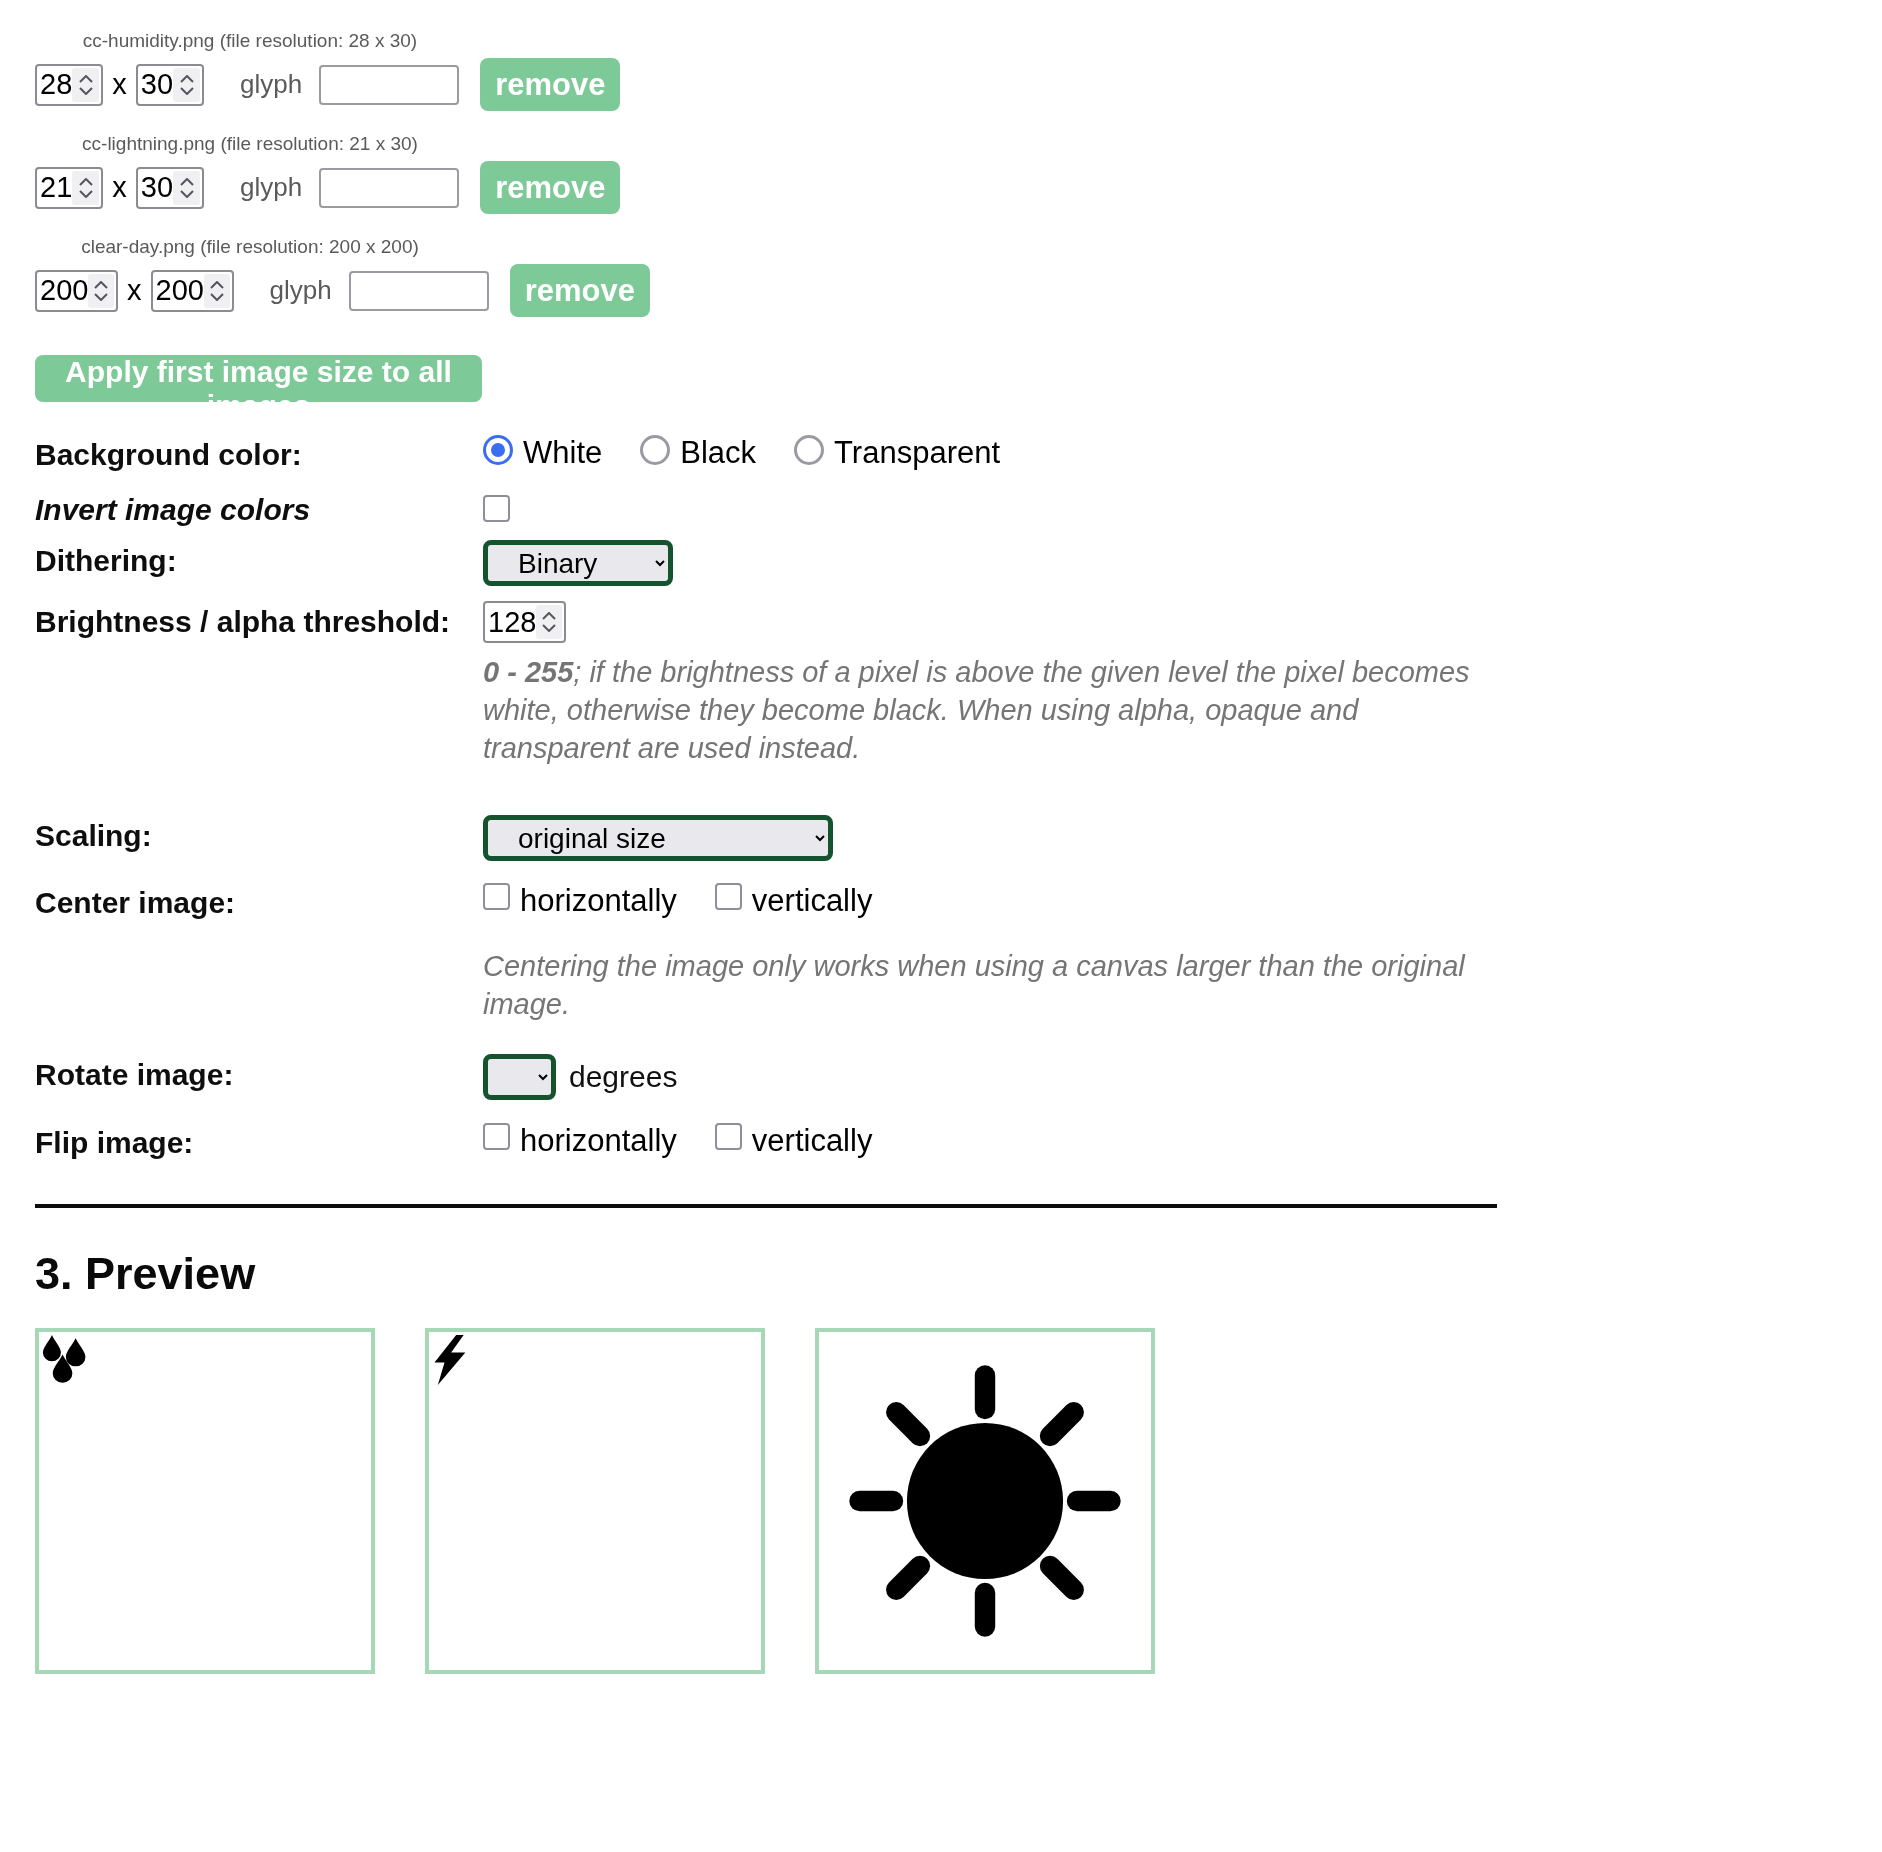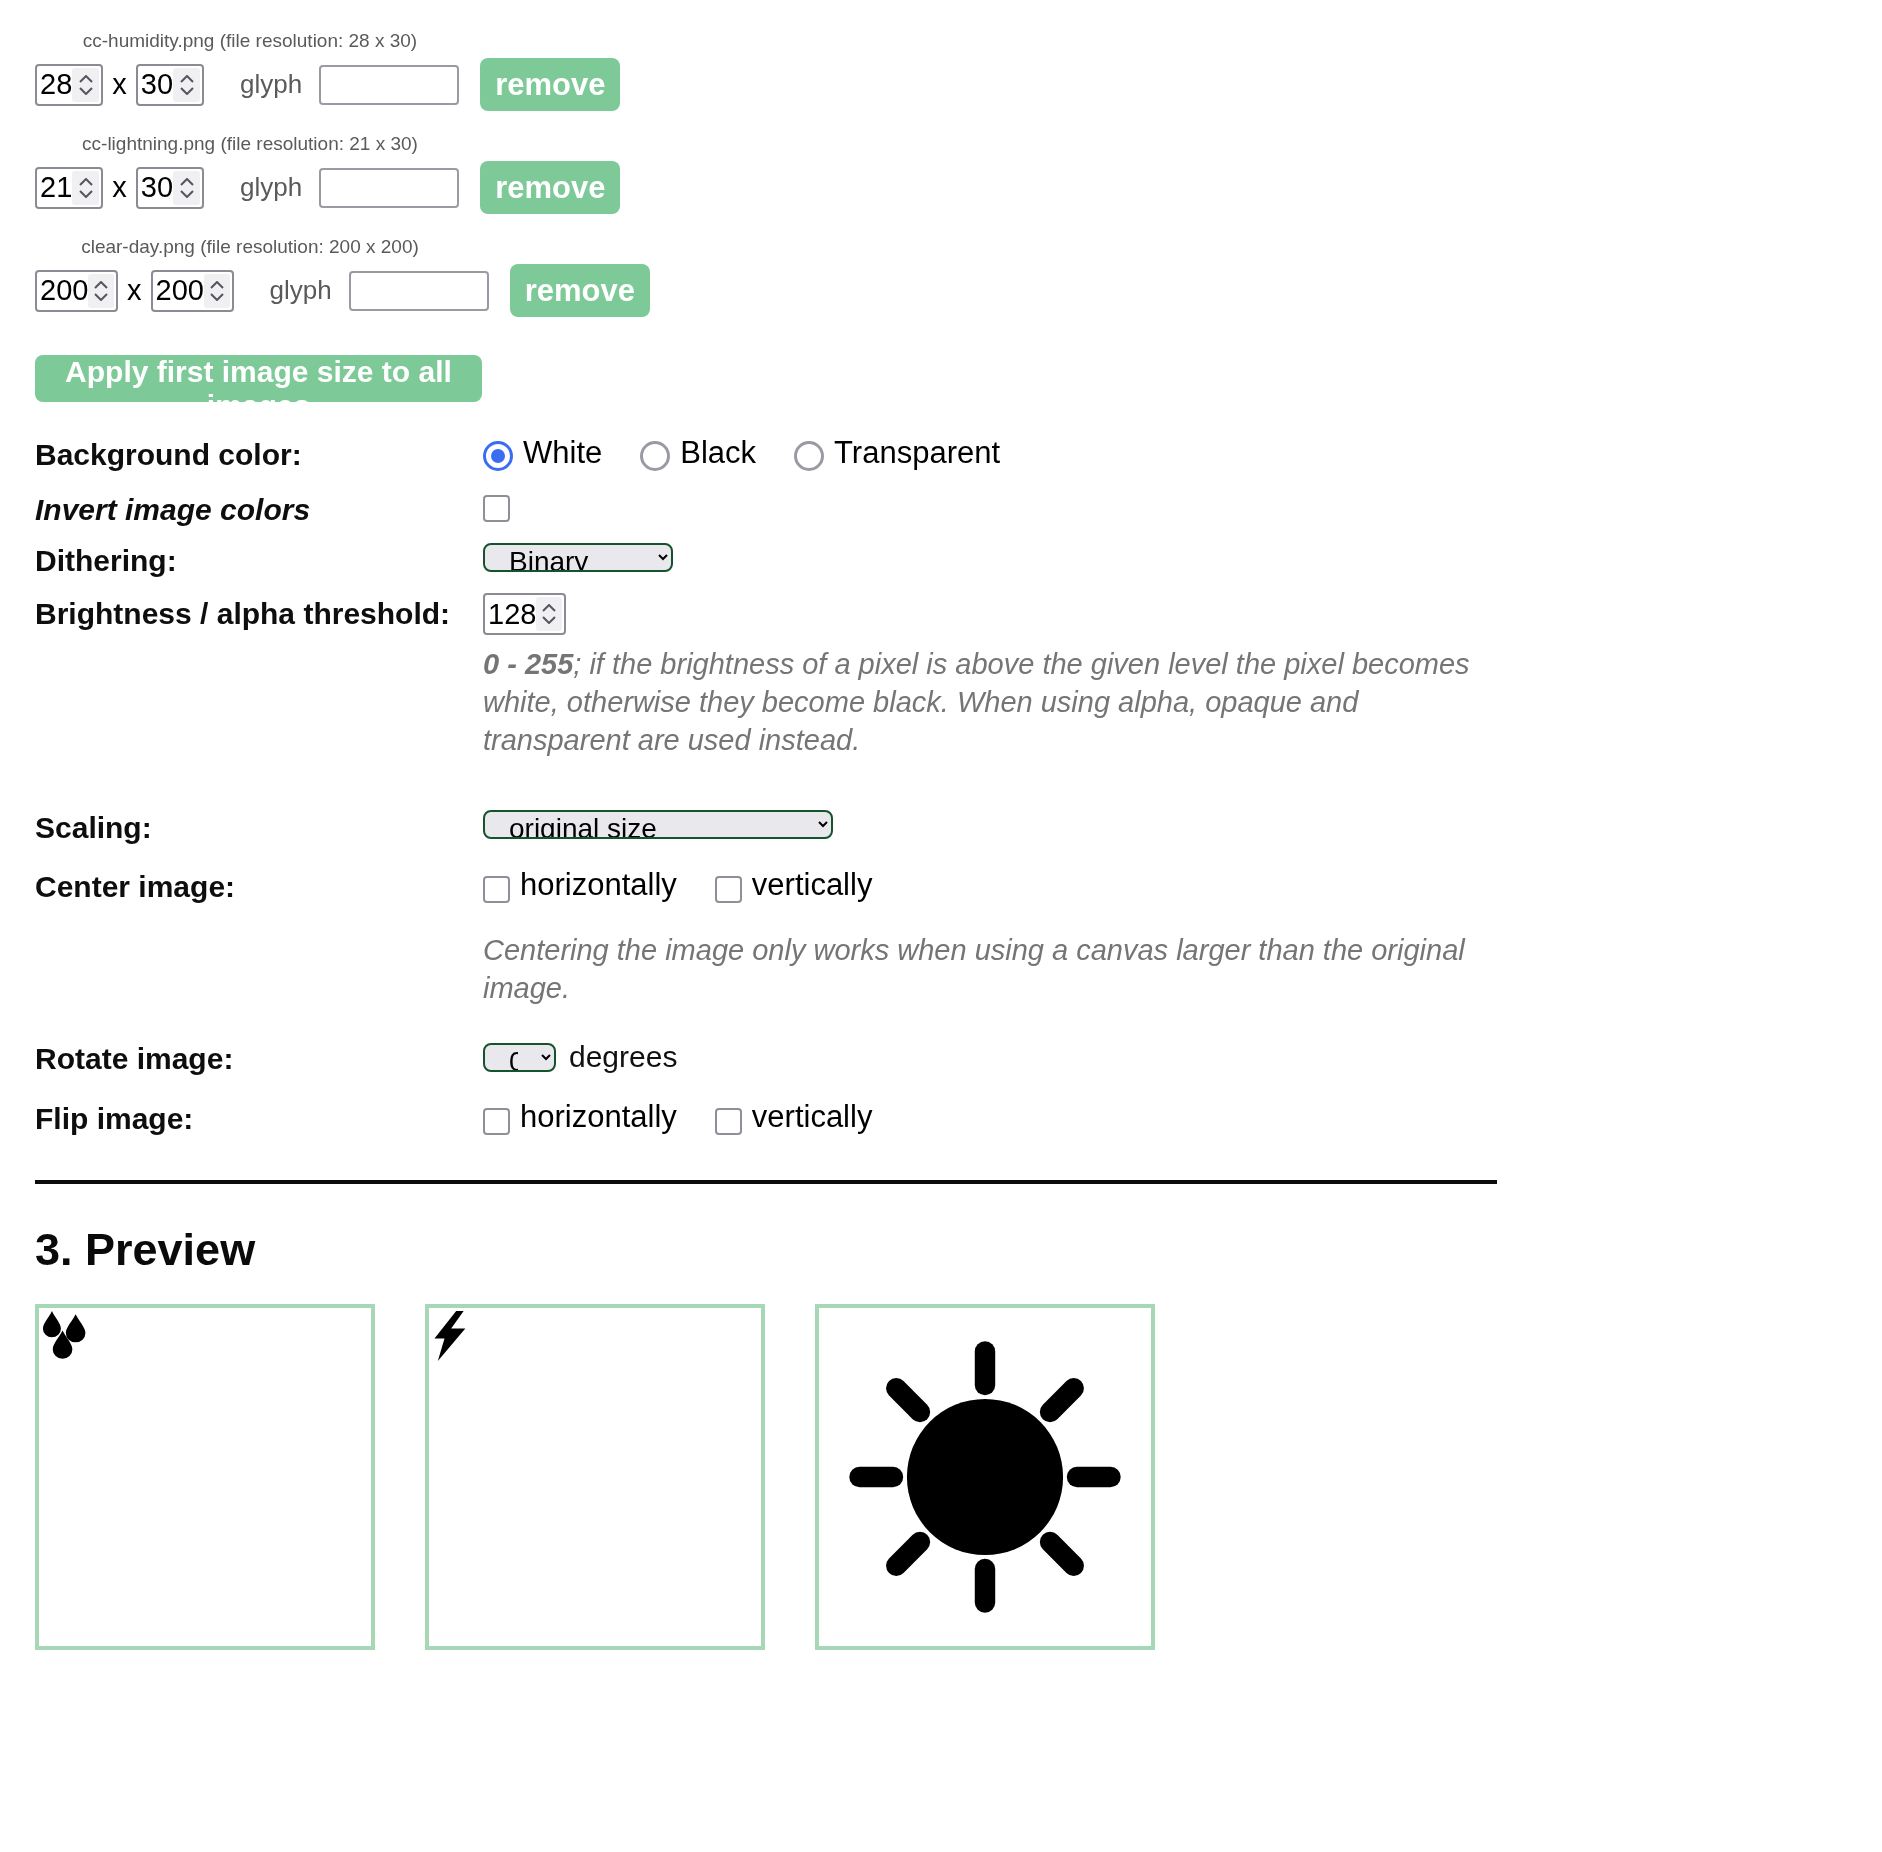--- a/index.html
+++ b/index.html
@@ -40,33 +40,33 @@
   .btn-green {
     background: #7dc997; color: #fff; font-weight: bold;
     border: none; border-radius: 8px; cursor: pointer;
     font-family: "Liberation Sans", sans-serif;
   }
   .remove-btn { font-size: 31px; height: 53px; padding: 0 15px; margin-left: 21px; }
   .apply-btn  { font-size: 30px; height: 47px; width: 447px; margin-top: 16px; margin-bottom: 32px; }
 
   
   .opt-group { display: flex; align-items: center; }
-  .opt { display: flex; align-items: flex-end; margin-right: 38px; cursor: pointer; }
+  .opt { display: flex; align-items: flex-start; margin-right: 38px; cursor: pointer; }
   .opt-label { font-size: 31px; color: #000; margin-left: 10px; }
   .radio { width: 30px; height: 30px; border-radius: 50%; border: 3px solid #9a9aa4; background:#fff; }
   .radio.sel { border-color: #3a6df0; position: relative; }
   .radio.sel::after { content:""; position:absolute; left:50%; top:50%; width:14px; height:14px;
                       margin:-7px 0 0 -7px; border-radius:50%; background:#3a6df0; }
   .checkbox { width: 27px; height: 27px; border: 2px solid #8f8f98; border-radius: 4px; background:#fff; }
 
   
   select {
     font-family: "Liberation Sans", sans-serif; font-size: 28px;
-    height: 29px; padding: 0 20px; color: #000;
-    background: #e9e9ed; border: 2px solid #14532d; border-radius: 8px;
+    height: 46px; padding: 0 26px; color: #000;
+    background: #e9e9ed; border: 5px solid #14532d; border-radius: 8px;
   }
   .sel-dither { width: 190px; }
   .sel-scaling { width: 350px; }
   .sel-rotate { width: 73px; }
   .degrees { font-size: 30px; margin-left: 13px; }
 
   
   .help { font-style: italic; color: #757575; font-size: 29px; line-height: 38px; max-width: 1056px; }
   .help b { font-weight: bold; }
 

